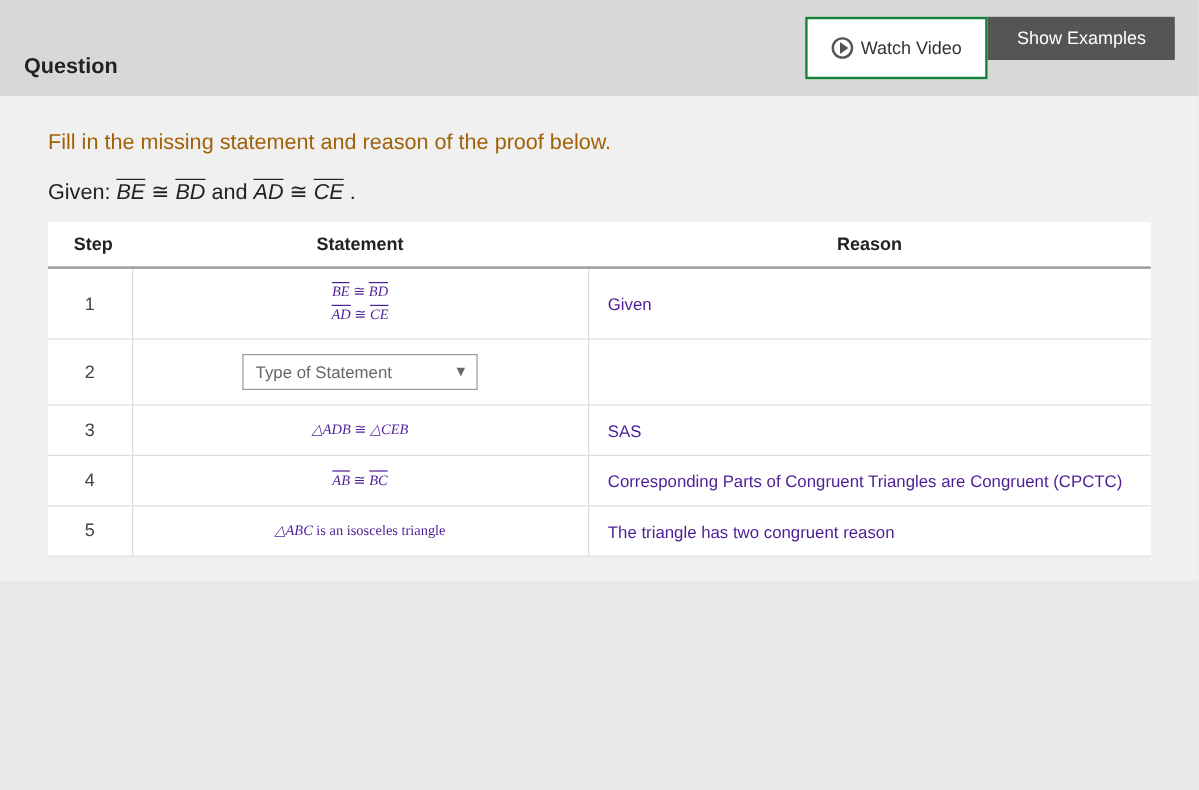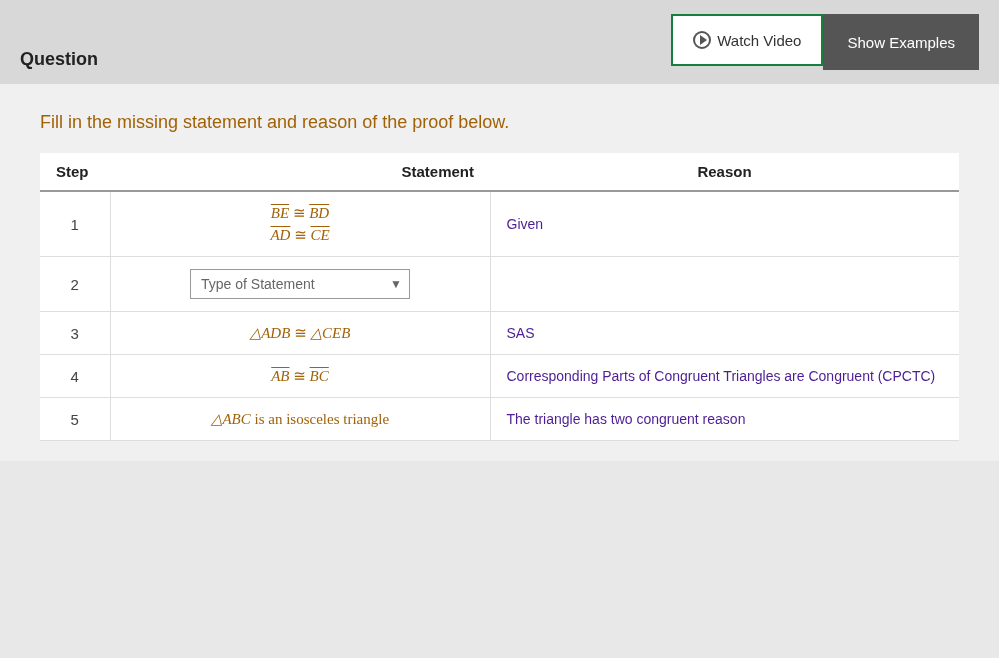--- a/index.html
+++ b/index.html
@@ -46,21 +46,21 @@
       margin-left: 2px;
     }
 
     .show-examples-btn {
       background: #555;
       color: white;
       border: none;
       padding: 8px 24px;
       font-size: 15px;
       cursor: pointer;
-      height: 56px;
+      height: 36px;
       font-family: Arial, sans-serif;
       font-weight: 500;
     }
 
     .main-content {
       background: #f0f0f0;
       flex: 1;
       padding: 28px 40px 20px 40px;
     }
 
@@ -110,26 +110,26 @@
       font-weight: bold;
       font-size: 15px;
       color: #222;
       padding: 10px 16px;
       text-align: left;
       background: transparent;
     }
 
     .proof-table th.step-col {
       width: 70px;
-      text-align: left;
+      text-align: right;
     }
 
     .proof-table th.statement-col {
       width: 380px;
-      text-align: right;
+      text-align: center;
     }
 
     .proof-table th.reason-col {
       text-align: center;
     }
 
     .proof-table tbody tr {
       border-bottom: 1px solid #ddd;
     }
 
@@ -164,21 +164,21 @@
     .type-dropdown {
       border: 1px solid #999;
       background: white;
       font-family: Arial, sans-serif;
       font-size: 14px;
       color: #666;
       padding: 6px 30px 6px 10px;
       appearance: none;
       -webkit-appearance: none;
       cursor: pointer;
-      width: 220px;
+      width: 196px;
       position: relative;
     }
 
     .dropdown-container {
       position: relative;
       display: inline-block;
     }
 
     .dropdown-arrow {
       position: absolute;
@@ -191,22 +191,22 @@
     }
 
     .statement-lines {
       display: flex;
       flex-direction: column;
       align-items: center;
       gap: 4px;
     }
 
     .math-line {
-      font-size: 15px;
-      color: #a16207;
+      font-size: 12px;
+      color: #4c1d95;
     }
 
     .page-wrapper {
       position: relative;
     }
 
     .top-section {
       display: flex;
       align-items: flex-end;
       justify-content: space-between;
@@ -235,20 +235,31 @@
         <span>Watch Video</span>
       </button>
       <button class="show-examples-btn">Show Examples</button>
     </div>
   </div>
 
   <div class="main-content">
 
     <p class="fill-text">Fill in the missing statement and reason of the proof below.</p>
 
+    <p class="given-text">
+      <span style="font-family: Arial, sans-serif;">Given: </span>
+      <span class="overline">BE</span>
+      <span> ≅ </span>
+      <span class="overline">BD</span>
+      <span> and </span>
+      <span class="overline">AD</span>
+      <span> ≅ </span>
+      <span class="overline">CE</span>
+      <span>.</span>
+    </p>
 
 
     <table class="proof-table">
       <thead>
         <tr>
           <th class="step-col">Step</th>
           <th class="statement-col">Statement</th>
           <th class="reason-col">Reason</th>
         </tr>
       </thead>

